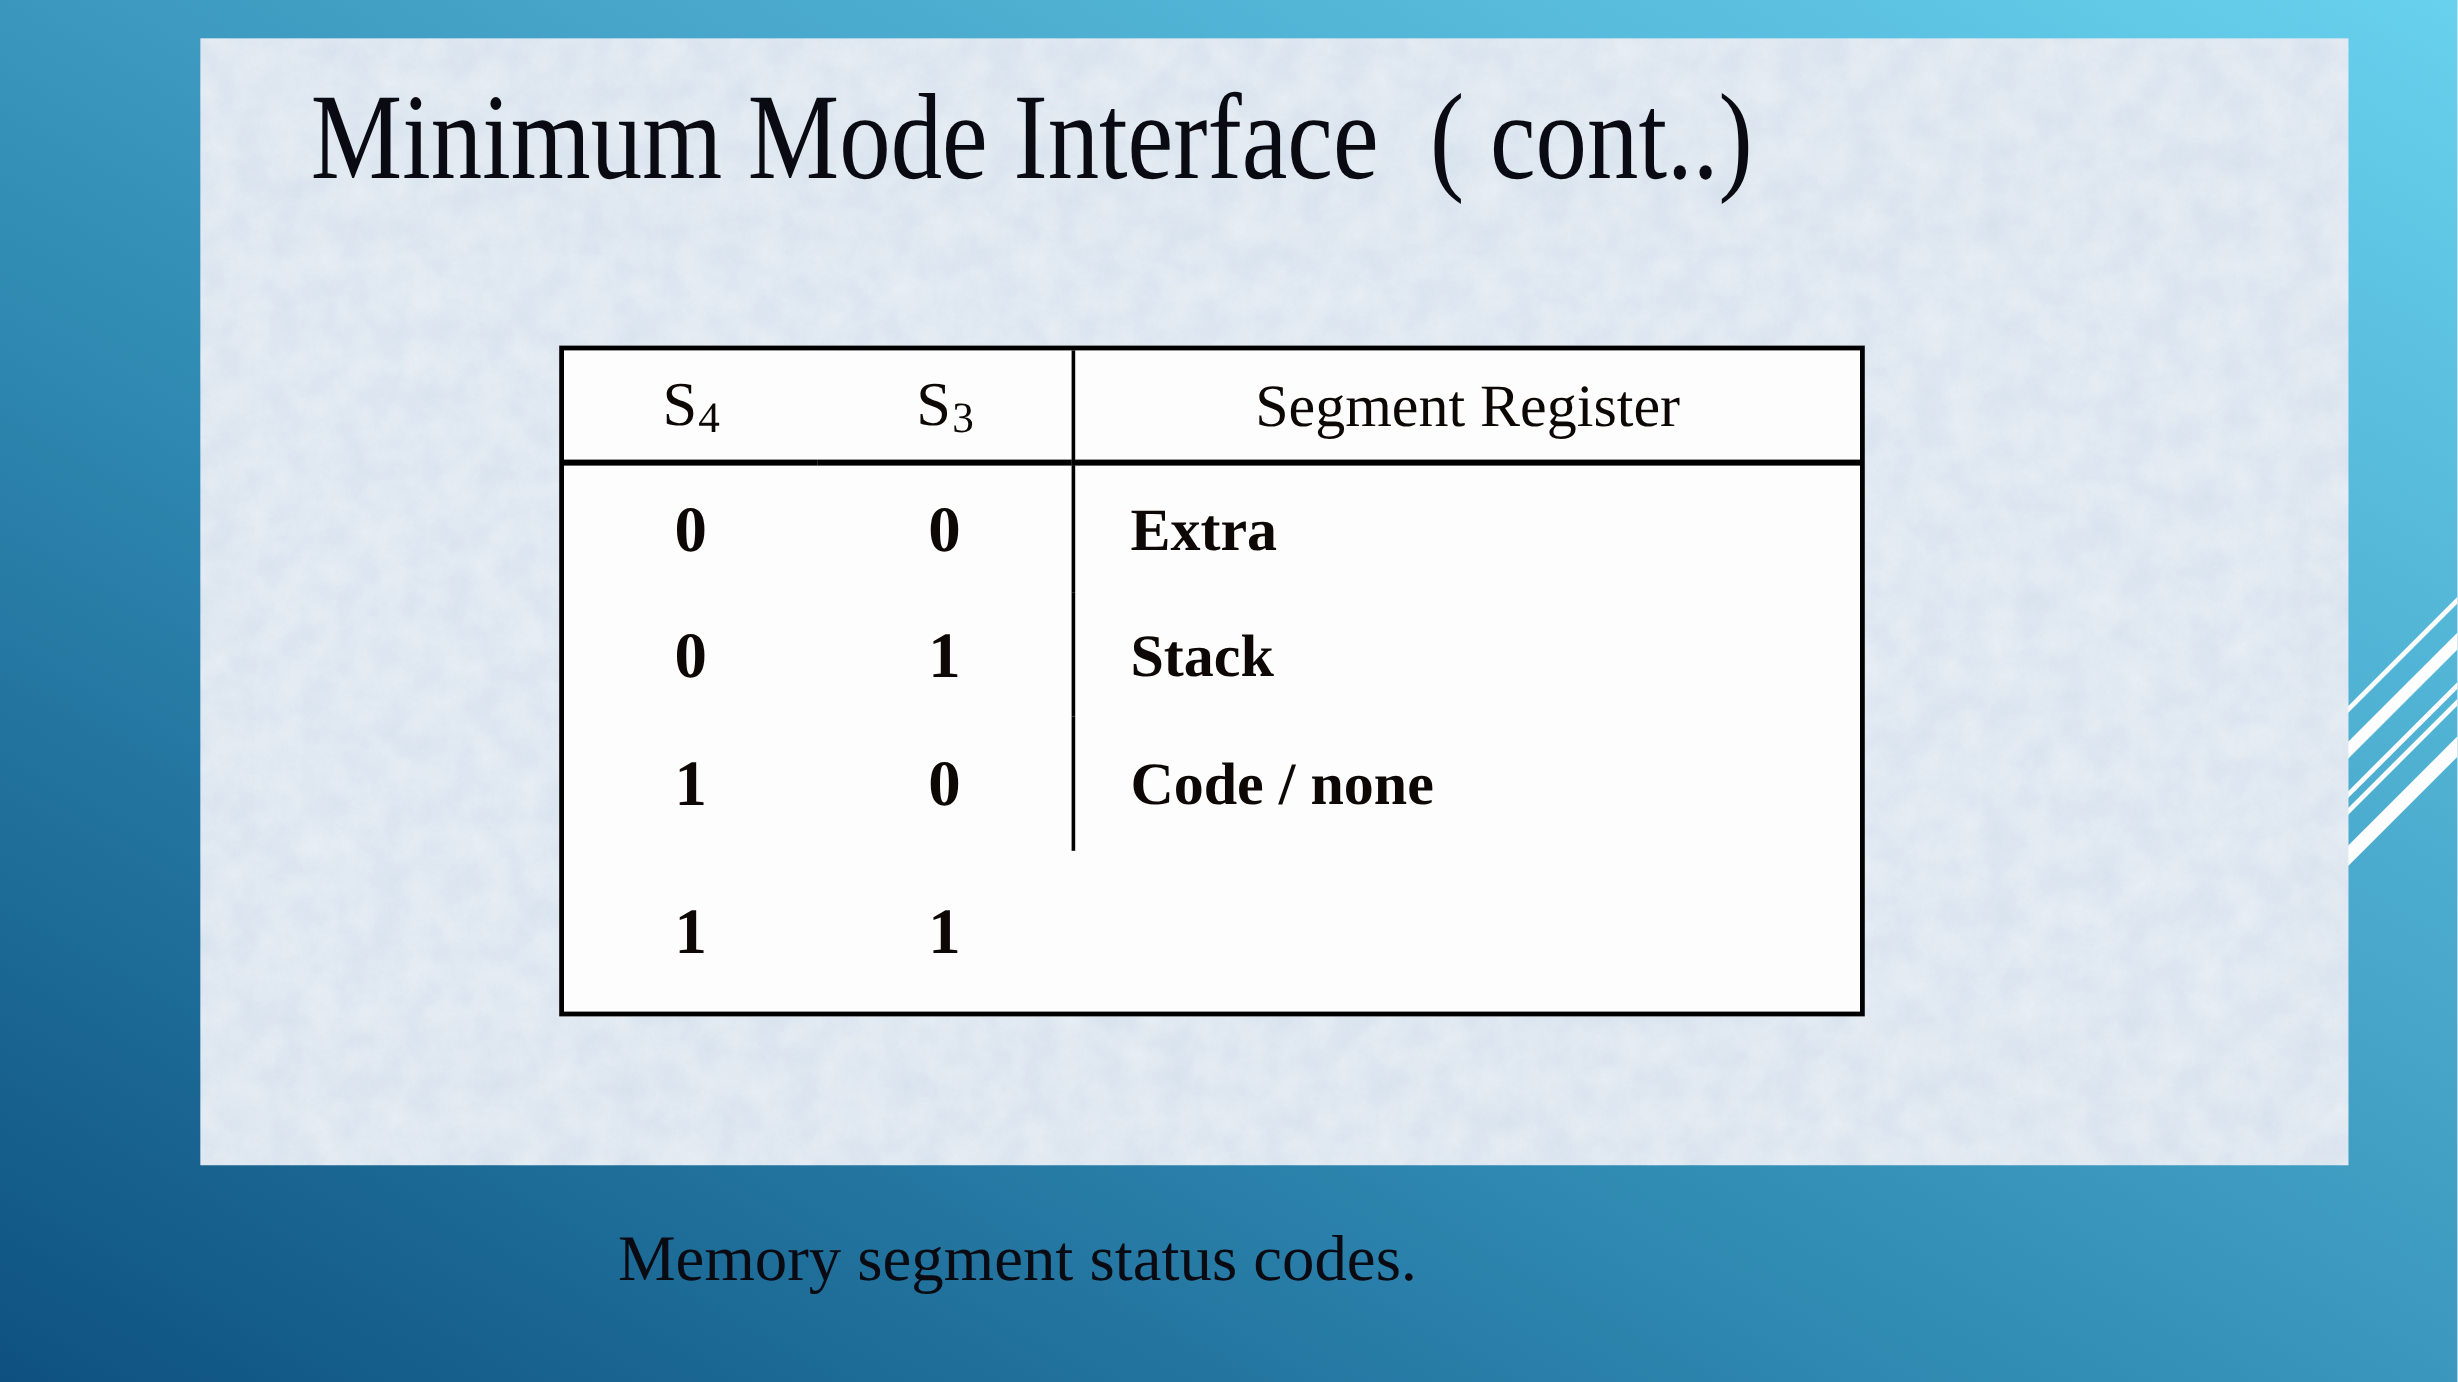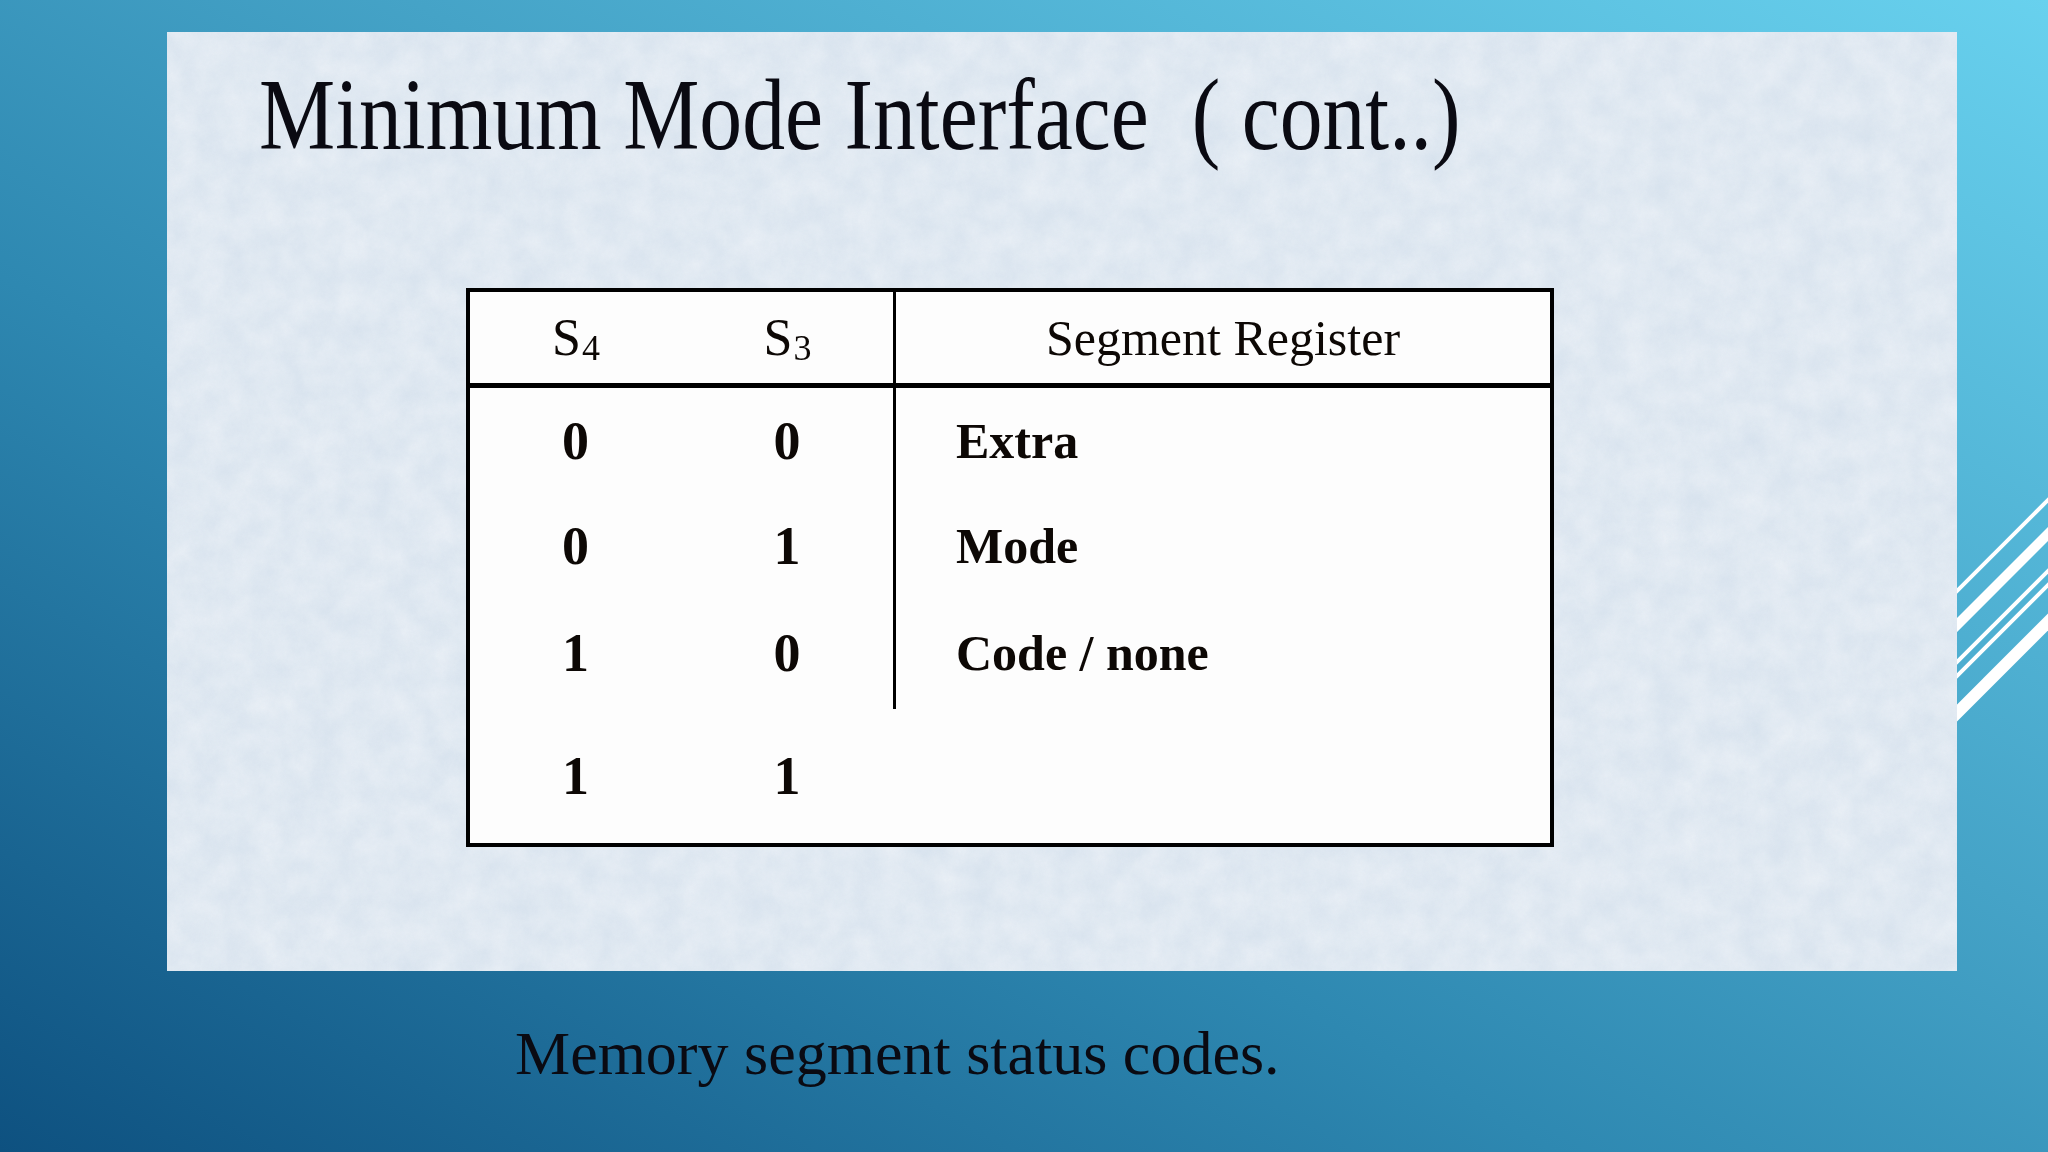--- a/index.html
+++ b/index.html
@@ -66,35 +66,35 @@
   }
   .cell {
     display: flex;
     align-items: center;
     justify-content: center;
     color: #0d0805;
   }
   .cell.seg {
     border-left: 3px solid #000000;
     justify-content: flex-start;
-    padding-left: 60px;
+    padding-left: 46px;
   }
   .cell.th { border-bottom: 5px solid #000000; }
   .cell.th-s { font-size: 52px; font-weight: normal; }
   .cell.th-s sub { font-size: 36px; line-height: 0; position: relative; top: 10px; left: 1px; }
   .cell.th.seg { justify-content: center; padding-left: 0; font-weight: normal; font-size: 50px; }
   .cell.num { font-size: 54px; font-weight: bold; }
   .cell.body-seg { font-size: 50px; font-weight: bold; }
   .cell.seg.last { padding-left: 66px; }
 
   
   .slide-caption {
     position: absolute;
     left: 348px; top: 990px;
-    font-size: 62px;
+    font-size: 54px;
     line-height: 1;
     color: #0a0a12;
     white-space: pre;
   }
 </style>
 </head>
 <body>
 
 <div class="stage">
 
@@ -134,21 +134,21 @@
           <sub>3</sub>
         </div>
       <div class="cell th seg">Segment Register</div>
 
       <div class="cell num">0</div>
       <div class="cell num">0</div>
       <div class="cell seg body-seg">Extra</div>
 
       <div class="cell num">0</div>
       <div class="cell num">1</div>
-      <div class="cell seg body-seg">Mode</div>
+      <div class="cell seg body-seg">Stack</div>
 
       <div class="cell num">1</div>
       <div class="cell num">0</div>
       <div class="cell seg body-seg">Code / none</div>
 
       <div class="cell num">1</div>
       <div class="cell num">1</div>
     </div>
 
     <div class="slide-caption">Memory segment status codes.</div>

